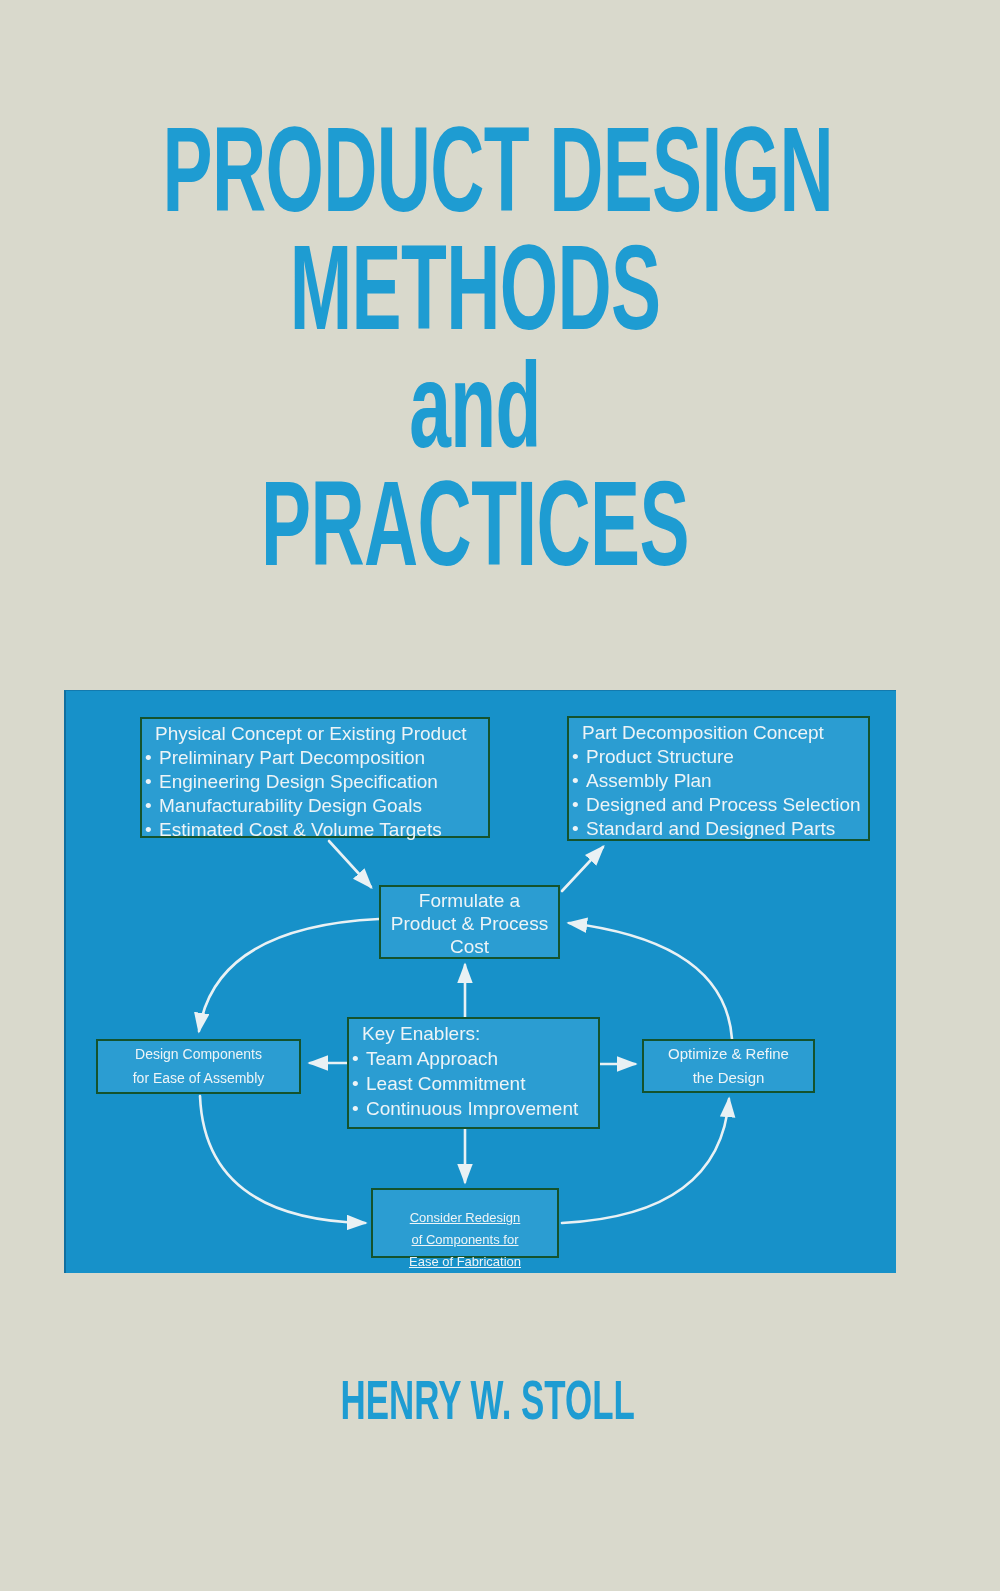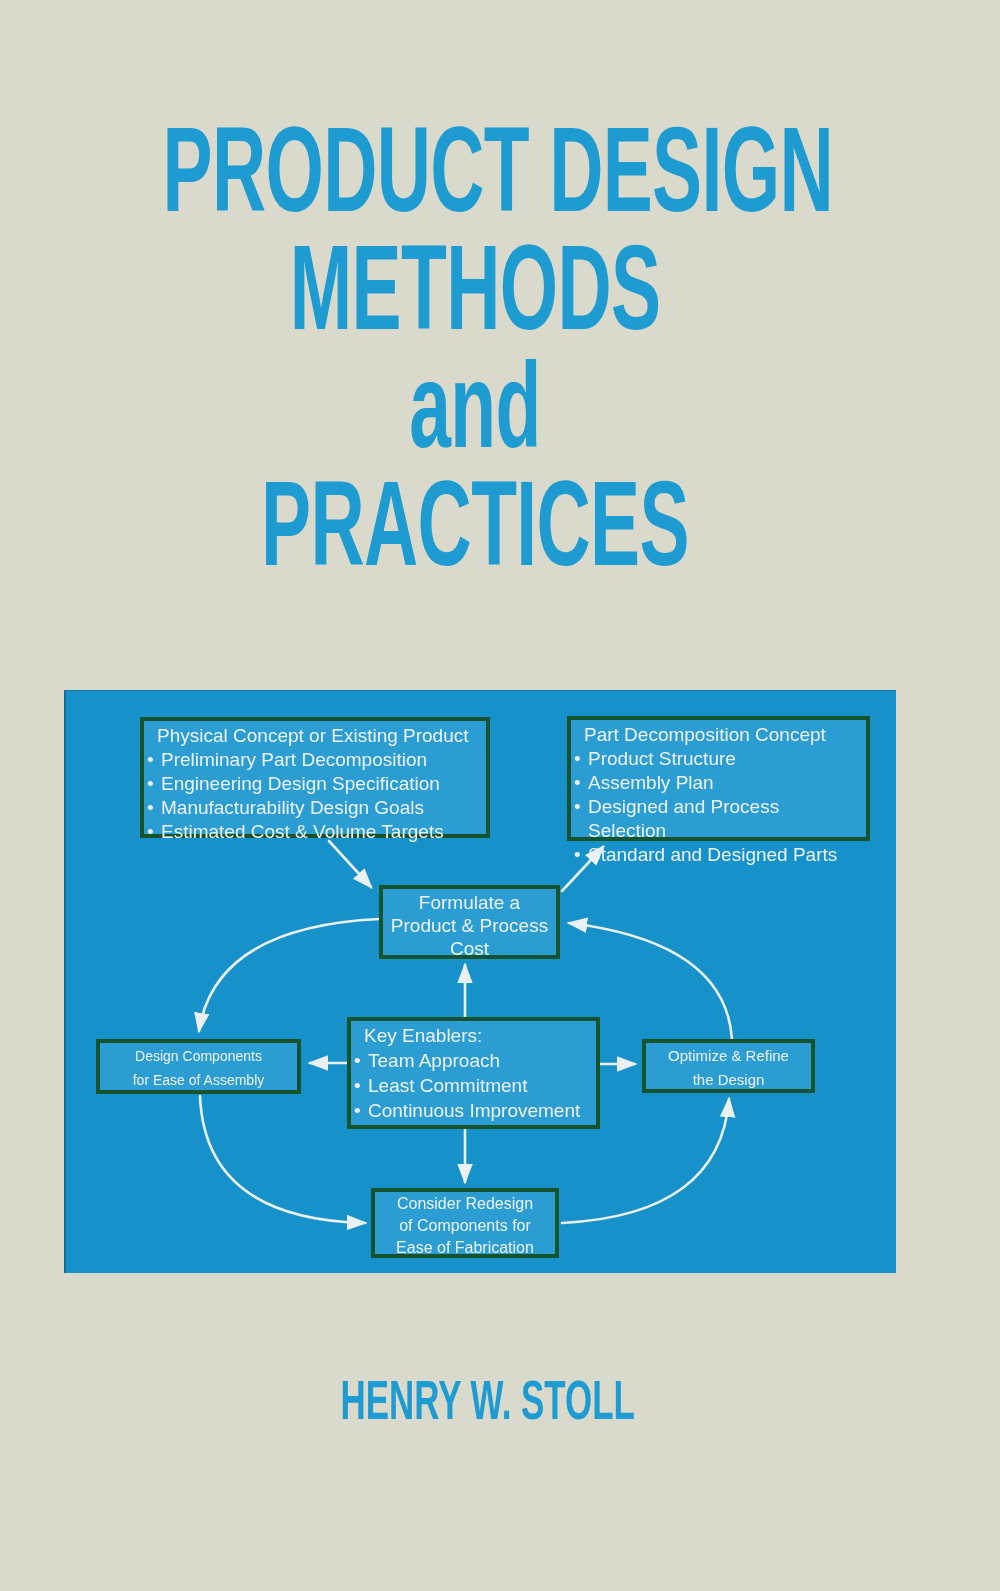--- a/index.html
+++ b/index.html
@@ -31,36 +31,36 @@
   .panel {
     position:absolute; left:64px; top:690px; width:830px; height:582px;
     background:#1791c9;
     border-left:2px solid rgba(10,70,110,0.45);
     border-top:1px solid rgba(10,70,110,0.30);
   }
   .panel svg { position:absolute; inset:0; width:100%; height:100%; }
 
   .dbox {
     position:absolute; box-sizing:border-box;
-    background:#2b9dd2; border:4px solid #14532d;
+    background:#2b9dd2; border:2px solid #14532d;
     color:#edf4f7; font-size:19px; line-height:24px;
   }
   .dbox.center { text-align:center; }
   .dtitle { padding-left:13px; }
   .pad { padding-top:3px; padding-right:4px; }
   .bullet { position:relative; padding-left:17px; }
   .bullet::before { content:"\2022"; position:absolute; left:3px; }
 
   .b-physical   { left:74px;  top:26px;  width:350px; height:121px; }
   .b-partdecomp { left:501px; top:25px;  width:303px; height:125px; }
   .b-formulate  { left:313px; top:194px; width:181px; height:74px;  line-height:23px; padding-top:2px; }
   .b-key        { left:281px; top:326px; width:253px; height:112px; line-height:25px; padding-top:2px; }
   .b-design     { left:30px;  top:348px; width:205px; height:55px;  line-height:24px; padding-top:1px; font-size:14px; }
   .b-optimize   { left:576px; top:348px; width:173px; height:54px;  line-height:24px; padding-top:1px; font-size:15px; }
-  .b-consider   { left:305px; top:497px; width:188px; height:70px;  line-height:22px; padding-top:1px; font-size:16px; }
+  .b-consider   { left:305px; top:497px; width:188px; height:70px;  line-height:22px; padding-top:17px; font-size:13px;text-decoration:underline; }
 </style>
 </head>
 <body>
 
 <div class="page">
 
   <div class="title-block">
     <div class="title-line">PRODUCT DESIGN</div>
     <div class="title-line">METHODS</div>
     <div class="title-line">and</div>

